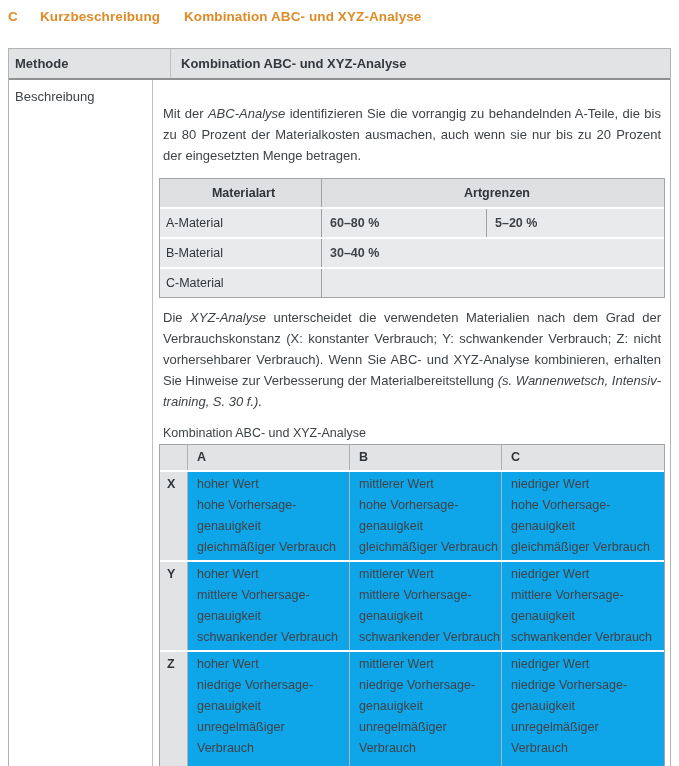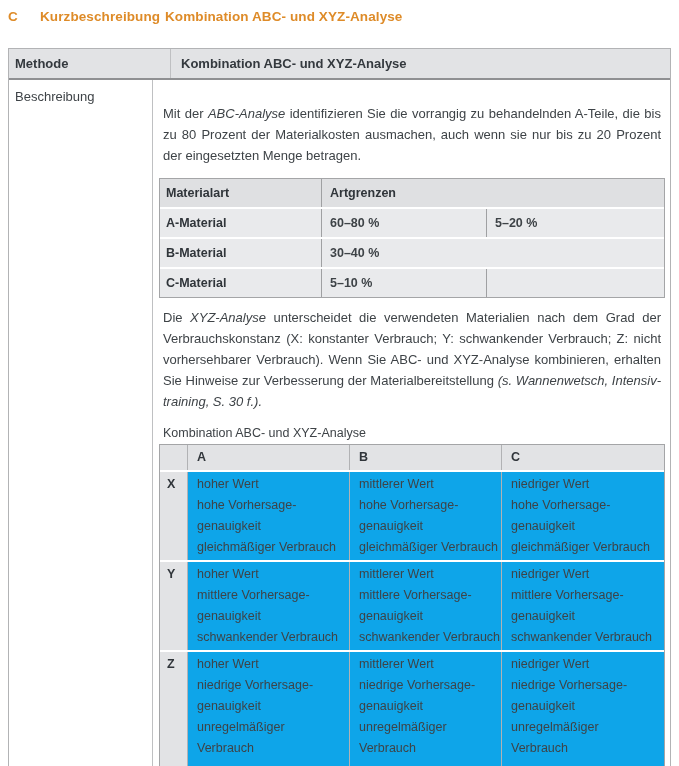--- a/index.html
+++ b/index.html
@@ -15,21 +15,21 @@
   
   .heading {
     display: flex;
     margin: 9px 0 0 8px;
     font-size: 13.5px;
     font-weight: bold;
     color: #de8b28;
     letter-spacing: .1px;
   }
   .heading .h-index { width: 32px; }
-  .heading .h-part1 { width: 125px; }
+  .heading .h-part1 { width: 144px; }
 
   
   .outer {
     margin: 24px 8px 0 8px;
     border: 1px solid #b2b3b5;
     background: #fff;
   }
   .outer-header {
     display: flex;
     background: #e2e3e5;
@@ -64,23 +64,23 @@
   .mat-table {
     width: 100%;
     border: 1px solid #a4a5a7;
     margin-top: 12px;
     font-size: 12.5px;
     line-height: 18px;
   }
   .mat-row { display: flex; background: #e9eaec; border-bottom: 2px solid #ffffff; }
   .mat-row:last-child { border-bottom: none; }
   .mat-row.hdr { background: #dfe0e2; }
-  .mat-row.hdr .mc { font-weight: bold; color: #30353a; }
+  .mat-row.hdr .mc { font-weight: bold; color: #30353a; text-align: center; }
   .mc { padding: 5px 0 5px 8px; }
-  .mc1 { width: 162px; padding-left: 6px; border-right: 1px solid #9fa0a2; font-weight: bold; color: #30353a; }
+  .mc1 { width: 162px; padding-left: 6px; border-right: 1px solid #9fa0a2; font-weight: normal; color: #30353a; }
   .mc2 { width: 165px; border-right: 1px solid #9fa0a2; }
   .mc3 { flex: 1; }
   .mat-row:not(.hdr) .mc2, .mat-row:not(.hdr) .mc3 { font-weight: bold; color: #3e4347; }
 
   
   .comb-caption { margin: 14px 4px 4px 4px; font-size: 12.5px; }
 
   .comb-table {
     width: 100%;
     border: 1px solid #a4a5a7;
@@ -140,21 +140,20 @@
           <div class="mc mc1">A-Material</div>
           <div class="mc mc2">60–80 %</div>
           <div class="mc mc3">5–20 %</div>
         </div>
         <div class="mat-row">
           <div class="mc mc1">B-Material</div>
           <div class="mc mc3">30–40 %</div>
         </div>
         <div class="mat-row">
           <div class="mc mc1">C-Material</div>
-          <div class="mc mc2">5–10 %</div>
           <div class="mc mc3"></div>
         </div>
       </div>
 
       <p class="para p2"><span>Die </span><em>XYZ-Analyse</em><span> unterscheidet die verwendeten Materialien nach dem Grad der Verbrauchskonstanz (X: konstanter Verbrauch; Y: schwankender Verbrauch; Z: nicht vorhersehbarer Verbrauch). Wenn Sie ABC- und XYZ-Analyse kombinieren, erhalten Sie Hinweise zur Verbesserung der Materialbereitstellung </span><em>(s. Wannenwetsch, Intensiv-training, S. 30 f.).</em></p>
 
       <div class="comb-caption">Kombination ABC- und XYZ-Analyse</div>
 
       <div class="comb-table">
         <div class="comb-row hdr">

